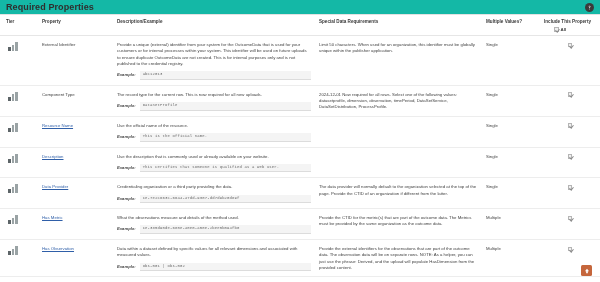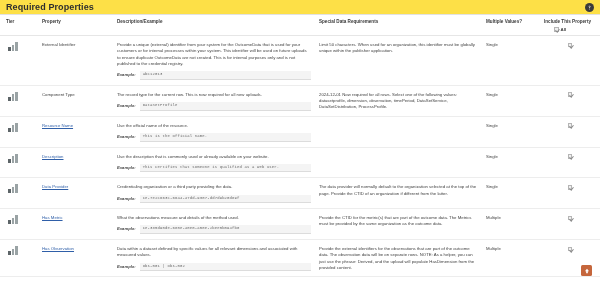--- a/index.html
+++ b/index.html
@@ -13,21 +13,21 @@
   #app {
     position: relative;
     width: 600px; height: 282px;
     background: #ffffff;
   }
 
   
   .banner {
     position: relative;
     height: 15px;
-    background: #fde047;
+    background: #14b8a6;
     border-bottom: 1px solid #e2e2e2;
     display: flex;
     align-items: center;
     padding-left: 6px;
   }
   .banner-title {
     font-size: 9px;
     font-weight: bold;
     color: #2e2e2e;
     letter-spacing: .1px;

